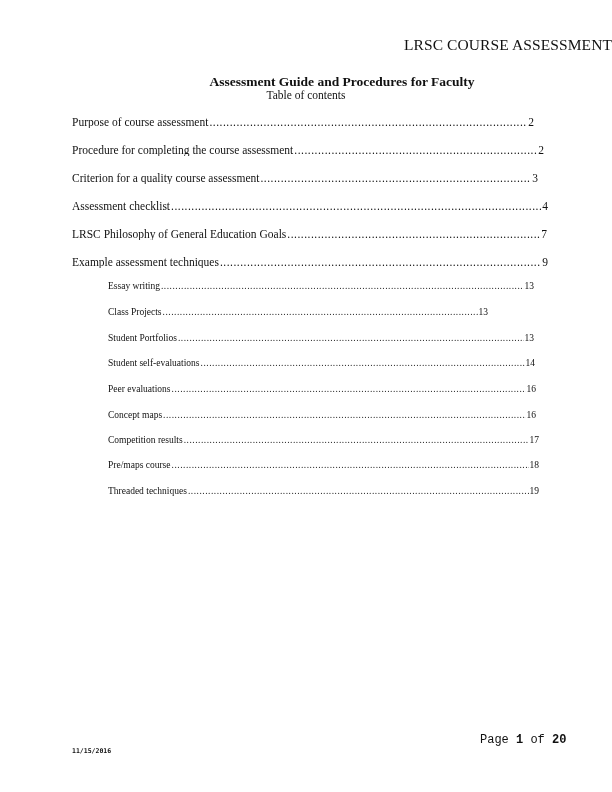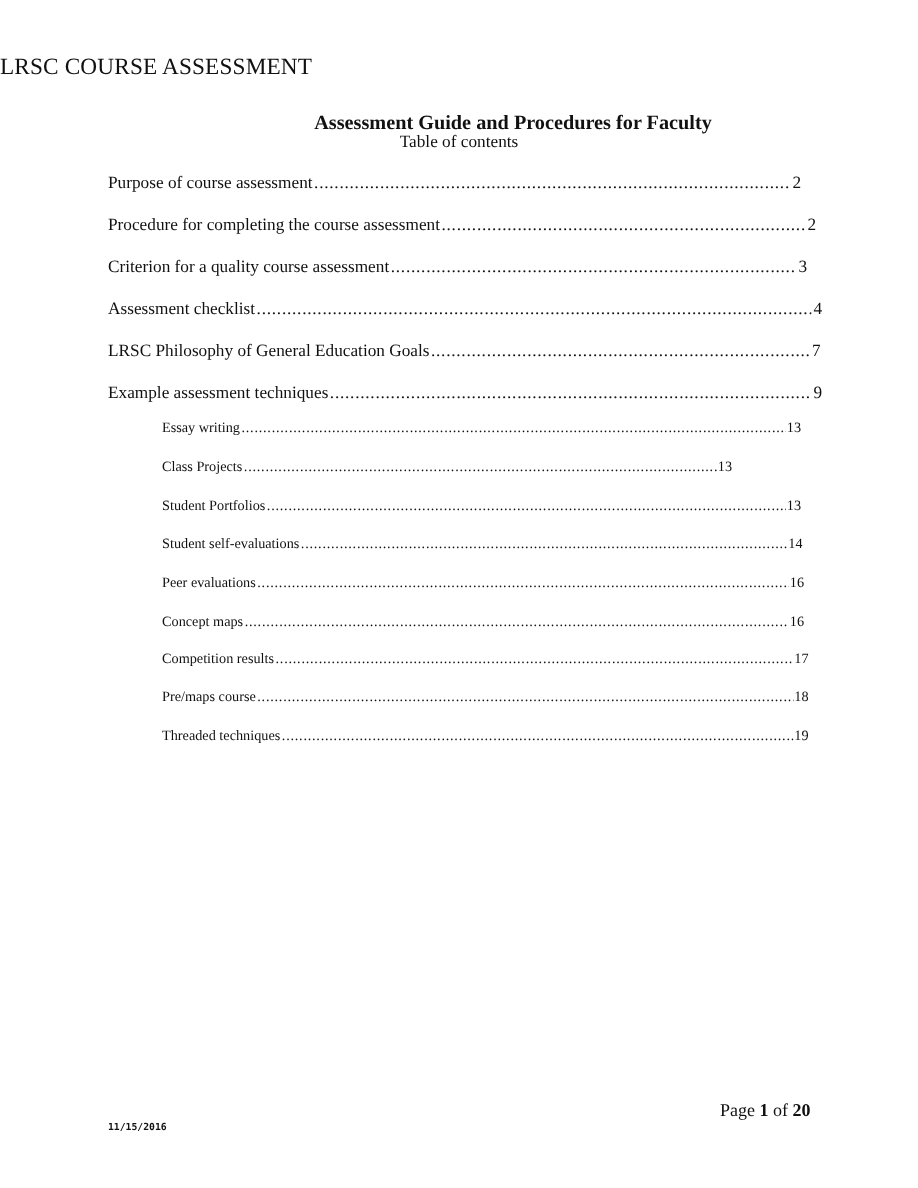--- a/index.html
+++ b/index.html
@@ -13,21 +13,21 @@
       position: relative;
       overflow: hidden;
       font-family: "Liberation Serif", "DejaVu Serif", serif;
       color: #111111;
     }
     .doc-title {
       position: absolute;
       top: 36px;
       left: 0;
       width: 612px;
-      text-align: left;
+      text-align: right;
       font-size: 15.5px;
       letter-spacing: 0.1px;
     }
     .doc-subtitle {
       position: absolute;
       top: 74px;
       left: 0;
       width: 612px;
       text-align: center;
       font-size: 13.5px;
@@ -75,20 +75,21 @@
     }
     .toc-leader::after {
       content: "....................................................................................................................................................................................................................................";
     }
     .toc-page { flex: 0 0 auto; }
     .footer-page {
       position: absolute;
       top: 733px;
       left: 480px;
       font-size: 12px;
+      font-family: Liberation Mono, monospace;
     }
     .footer-page b { font-weight: bold; }
     .footer-date {
       position: absolute;
       top: 747px;
       left: 72px;
       font-family: "DejaVu Sans Mono", monospace;
       font-size: 6.5px;
       font-weight: bold;
     }

